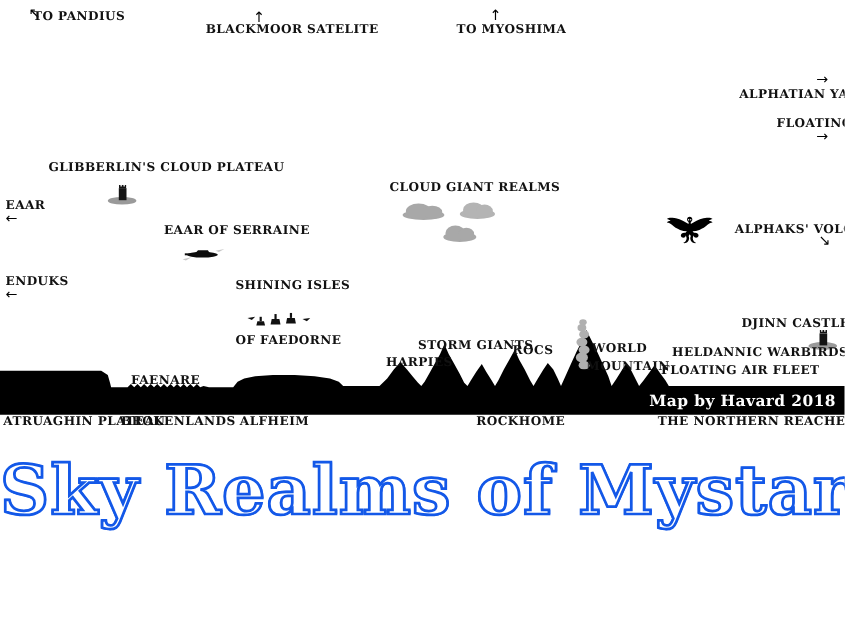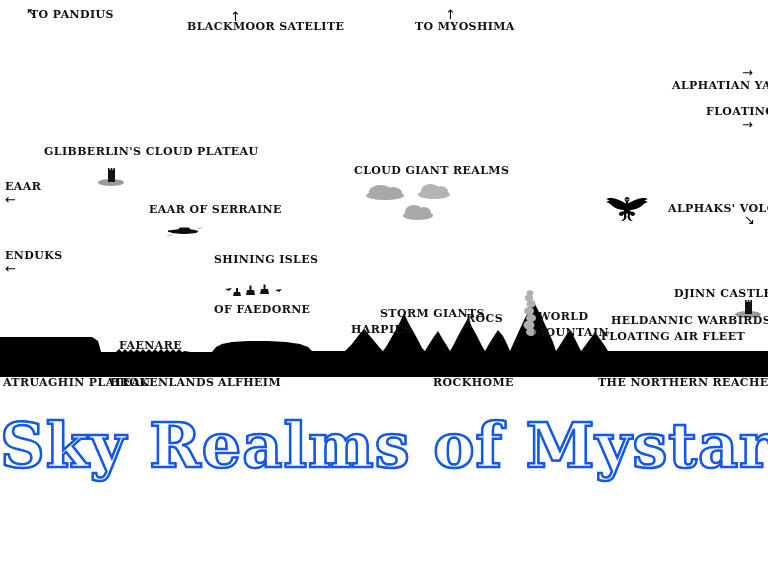--- a/index.html
+++ b/index.html
@@ -296,16 +296,17 @@
   <div class="lbl" style="left:611px; top:315px;">HELDANNIC WARBIRDS</div>
   <div class="lbl" style="left:601px; top:331px;">FLOATING AIR FLEET</div>
   <div class="lbl" style="left:119px; top:340px;">FAENARE</div>
 
   <div class="lbl" style="left:3px;   top:377px;">ATRUAGHIN PLATEAU</div>
   <div class="lbl" style="left:110px; top:377px;">BROKENLANDS</div>
   <div class="lbl" style="left:218px; top:377px;">ALFHEIM</div>
   <div class="lbl" style="left:433px; top:377px;">ROCKHOME</div>
   <div class="lbl" style="left:598px; top:377px;">THE NORTHERN REACHES</div>
 
+  <div id="credit">Map by Havard 2018</div>
 
   <div id="title">Sky Realms of Mystara</div>
 
 </div>
 
 </body></html>

